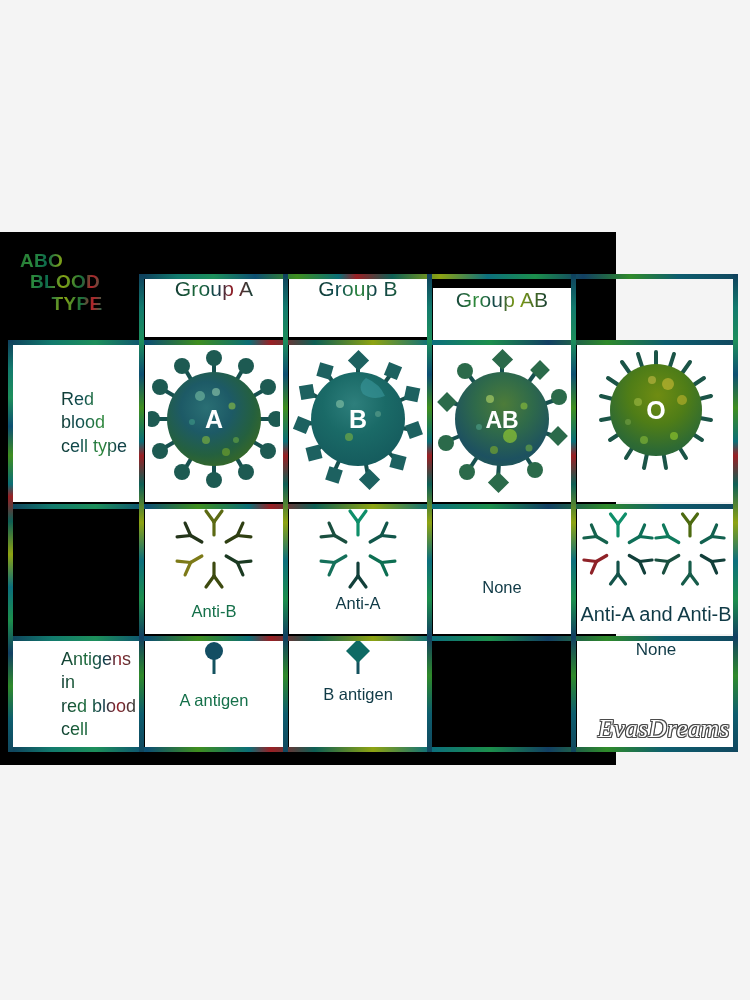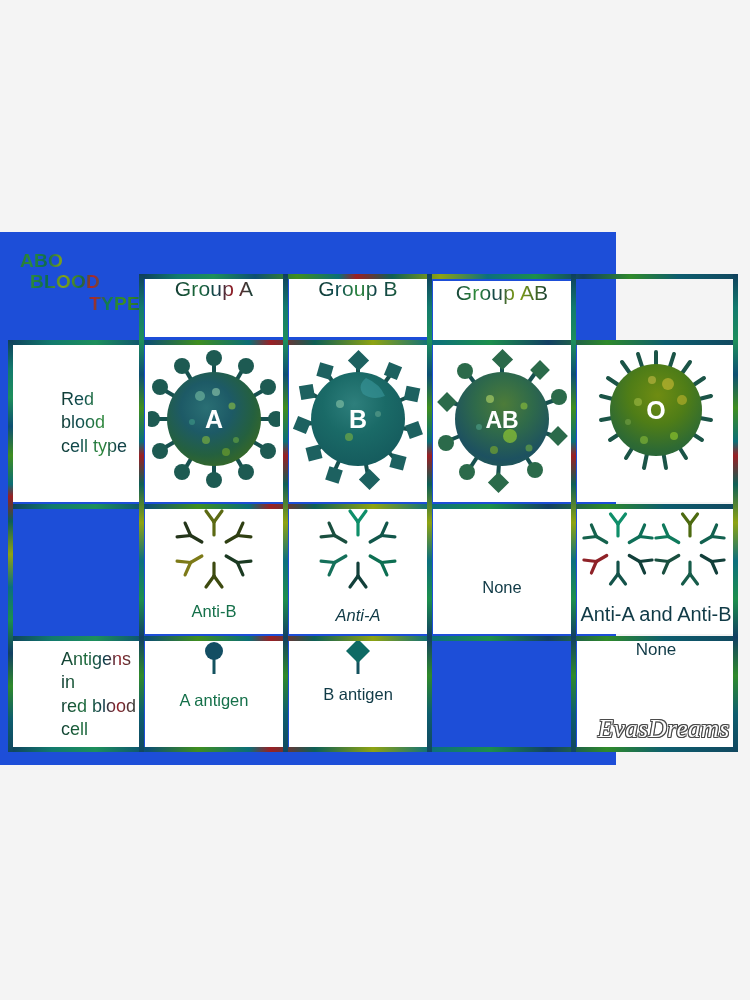--- a/index.html
+++ b/index.html
@@ -16,39 +16,39 @@
     position: relative;
   }
 
   
   .card {
     position: absolute;
     left: 0;
     top: 232px;
     width: 616px;
     height: 533px;
-    background: #1d4ed8;
+    background: #000000;
   }
 
   
   .title-block {
     position: absolute;
     left: 14px;
     top: 18px;
     width: 130px;
     text-align: right;
     line-height: 1.12;
     font-weight: bold;
     font-size: 19px;
     letter-spacing: 0.3px;
   }
   .title-block .t-line { display: block; white-space: nowrap; }
   .tl-abo   { text-align: left; padding-left: 6px; }
   .tl-blood { text-align: left; padding-left: 16px; }
-  .tl-type  { text-align: right; padding-right: 4px; }
+  .tl-type  { text-align: center; padding-right: 4px; }
 
   
   .wc {
     background-image:
       linear-gradient(100deg,#1d6b34 0%,#2e8b3a 14%,#0c6b4e 26%,#8aa713 38%,
                       #166e3e 52%,#b4232a 60%,#0e7a52 70%,#3f8f1e 84%,#14603f 100%);
     -webkit-background-clip: text;
     background-clip: text;
     color: transparent;
   }
@@ -161,21 +161,21 @@
   </div>
 
   <div class="table">
 
     <div class="cell" style="left:137px;top:3px;width:138px;height:60px;">
       <span class="colhead mc1">Group A</span>
     </div>
     <div class="cell" style="left:281px;top:3px;width:138px;height:60px;">
       <span class="colhead mc2">Group B</span>
     </div>
-    <div class="cell" style="left:425px;top:7px;width:138px;height:60px;">
+    <div class="cell" style="left:425px;top:14px;width:138px;height:60px;">
       <span class="colhead mc3">Group AB</span>
     </div>
 
     <div class="cell rowlabel" style="left:3px;top:70px;width:128px;height:158px;">
       <div class="rowlab mc2">
         <span>Red blood</span><br>
         <span>cell type</span>
       </div>
     </div>
 
@@ -437,21 +437,21 @@
               <line x1="0" y1="-13" x2="-8" y2="-24"></line>
               <line x1="0" y1="-13" x2="8" y2="-24"></line>
           </g>
           <g stroke="#1a4f3f" transform="translate(48,41) rotate(300) translate(0,-14)">
             <line x1="0" y1="0" x2="0" y2="-13"></line>
               <line x1="0" y1="-13" x2="-8" y2="-24"></line>
               <line x1="0" y1="-13" x2="8" y2="-24"></line>
           </g>
         </g>
       </svg>
-      <div class="caption" style="margin-top:16px;font-style:italic;">
+      <div class="caption" style="margin-top:4px;">
         <span>Anti-A</span>
       </div>
     </div>
 
     <div class="cell" style="left:425px;top:234px;width:138px;height:126px;">
       <div style="height:58px;"></div>
       <div class="caption" style="margin-top:12px;">
         <span>None</span>
       </div>
     </div>

